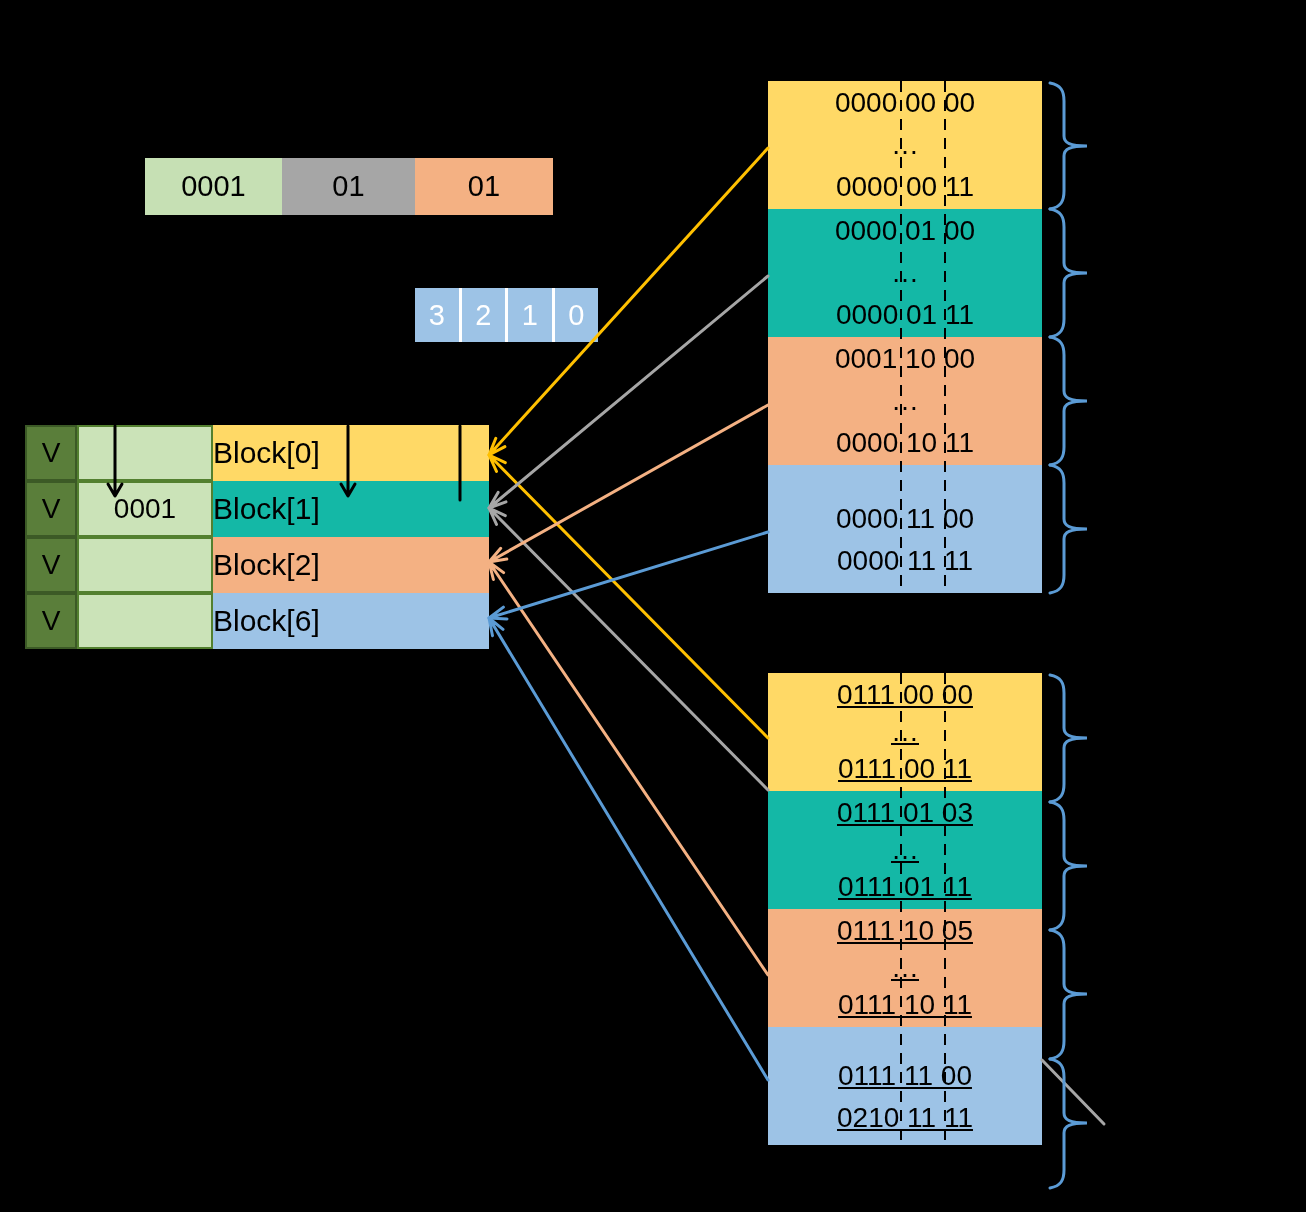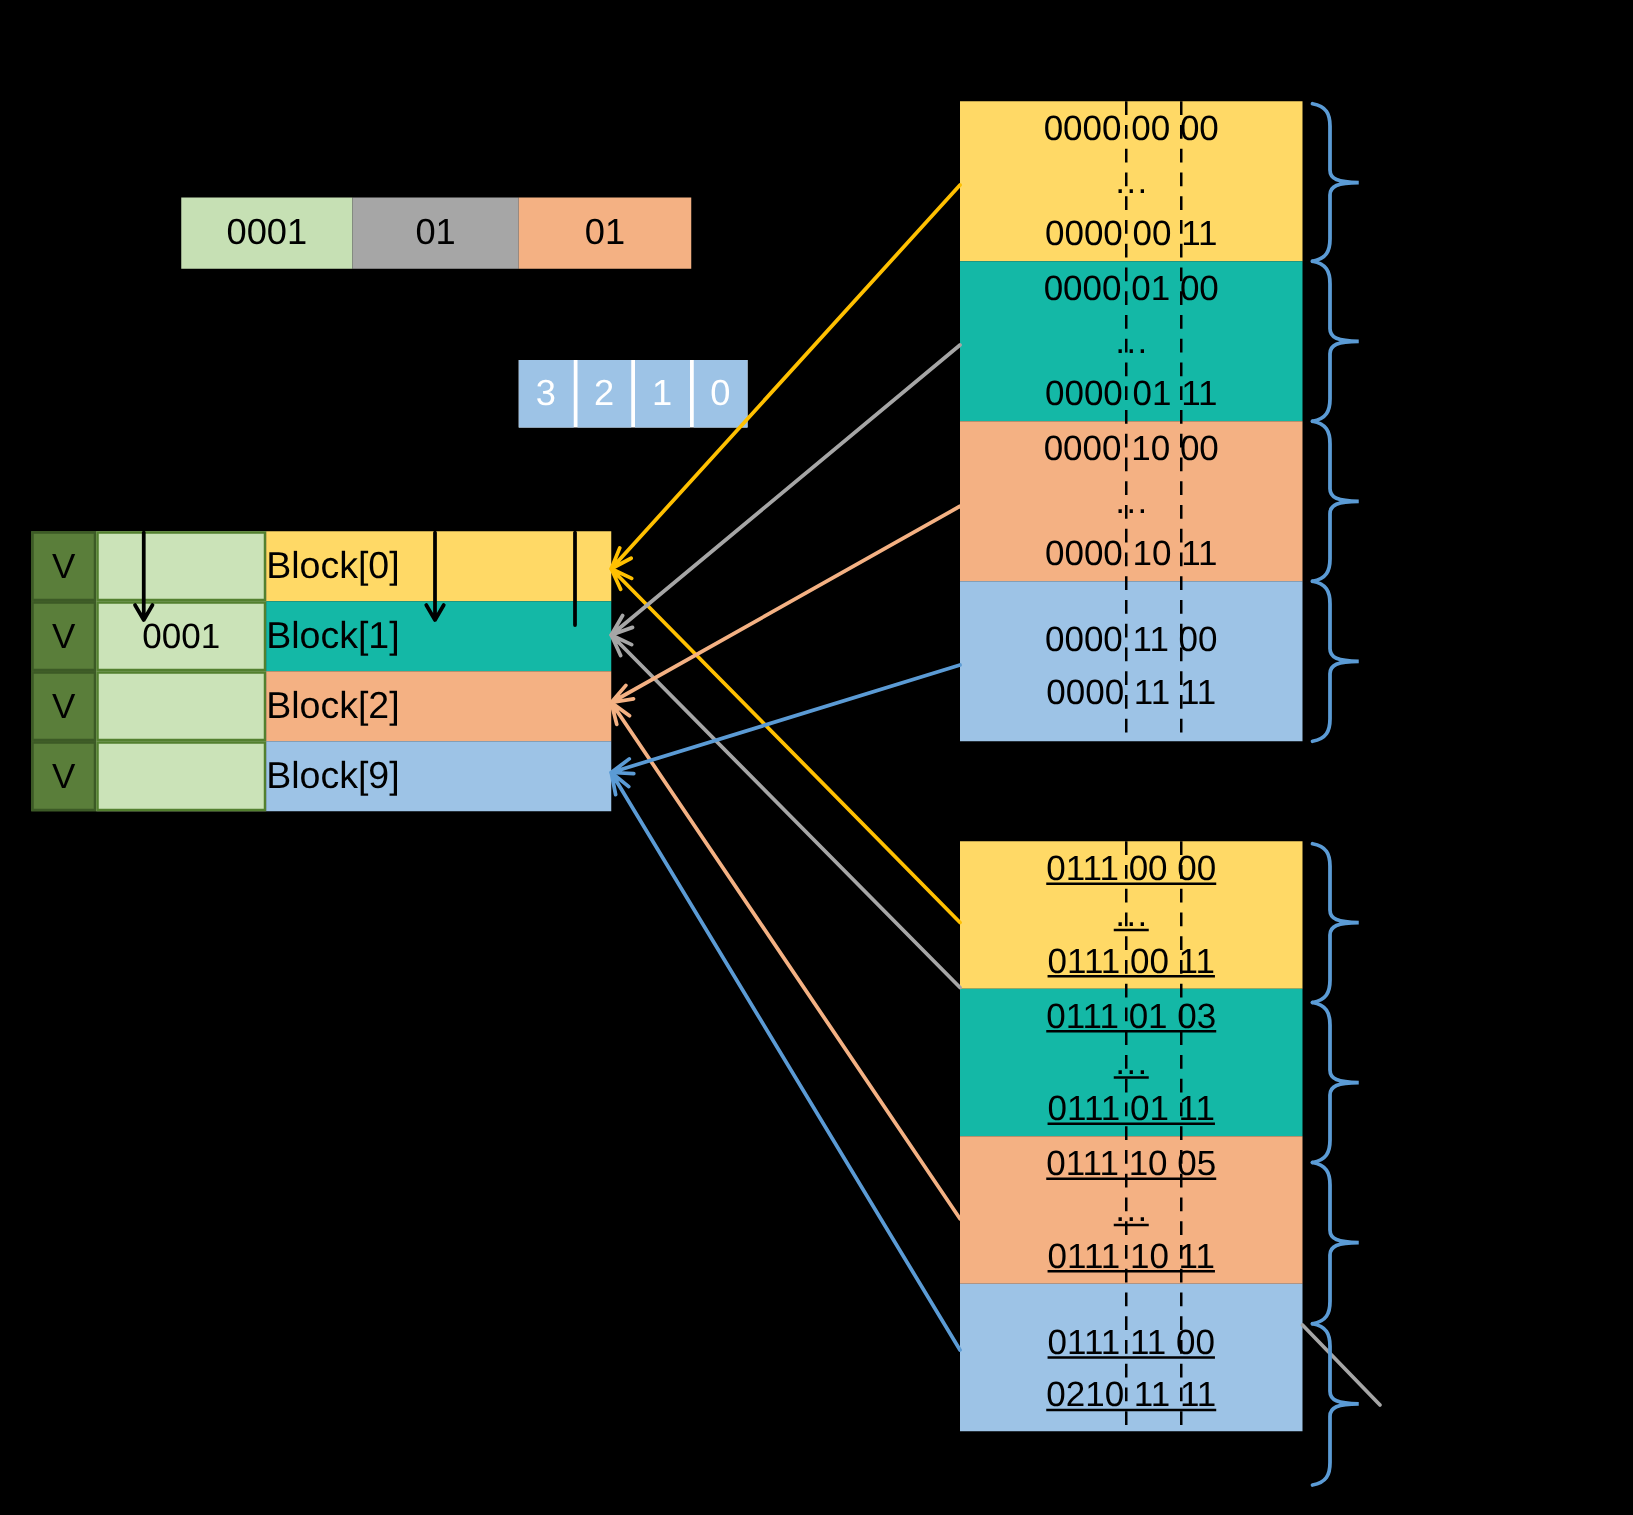--- a/index.html
+++ b/index.html
@@ -25,21 +25,21 @@
   .blockcell{position:absolute;left:213px;width:276px;height:56px;display:flex;align-items:center;
              box-sizing:border-box;font-size:30px;}
   .row0{top:425px}.row1{top:481px}.row2{top:537px}.row3{top:593px}
   .bg-yellow{background:#ffd966}.bg-gray{background:#14b8a6}.bg-orange{background:#f4b183}.bg-blue{background:#9dc3e6}
   
   .mem{position:absolute;left:768px;width:274px;display:flex;flex-direction:column;}
   .mem-top{top:81px;} .mem-bottom{top:673px;}
   .sec{height:128px;box-sizing:border-box;display:flex;flex-direction:column;justify-content:space-between;
        padding:3px 0 4px 0;text-align:center;}
   .mem-bottom .sec{height:118px;text-decoration:underline;}
-  .sec.two{justify-content:flex-start;padding-top:26px;}
+  .sec.two{justify-content:center;padding-top:26px;}
   .mline{font-size:28px;line-height:37px;}
   .sec.two .mline{line-height:42px;}
   svg.overlay{position:absolute;left:0;top:0;pointer-events:none;}
   .cline{fill:none;stroke-width:3;stroke-linecap:round;stroke-linejoin:round;}
   .stroke-yellow{stroke:#ffc000}.stroke-gray{stroke:#a6a6a6}.stroke-orange{stroke:#f4b183}.stroke-blue{stroke:#5b9bd5}
   .blackline{fill:none;stroke:#000;stroke-width:3;stroke-linecap:round;stroke-linejoin:round;}
   .dashline{stroke:#000;stroke-width:2;stroke-dasharray:11 8;}
   .brace{fill:none;stroke:#5b9bd5;stroke-width:3;stroke-linecap:round;}
 </style>
 </head>
@@ -70,35 +70,35 @@
   <div class="vcell row3">V</div>
 
   <div class="tagcell row0"></div>
   <div class="tagcell row1">0001</div>
   <div class="tagcell row2"></div>
   <div class="tagcell row3"></div>
 
   <div class="blockcell row0 bg-yellow">Block[0]</div>
   <div class="blockcell row1 bg-gray">Block[1]</div>
   <div class="blockcell row2 bg-orange">Block[2]</div>
-  <div class="blockcell row3 bg-blue">Block[9]</div>
+  <div class="blockcell row3 bg-blue">Block[6]</div>
 
   <div class="mem mem-top">
     <div class="sec bg-yellow">
       <div class="mline">0000 00 00</div>
       <div class="mline">…</div>
       <div class="mline">0000 00 11</div>
     </div>
     <div class="sec bg-gray">
       <div class="mline">0000 01 00</div>
       <div class="mline">…</div>
       <div class="mline">0000 01 11</div>
     </div>
     <div class="sec bg-orange">
-      <div class="mline">0000 10 00</div>
+      <div class="mline">0001 10 00</div>
       <div class="mline">…</div>
       <div class="mline">0000 10 11</div>
     </div>
     <div class="sec two bg-blue">
       <div class="mline">0000 11 00</div>
       <div class="mline">0000 11 11</div>
     </div>
   </div>
 
   <div class="mem mem-bottom">

